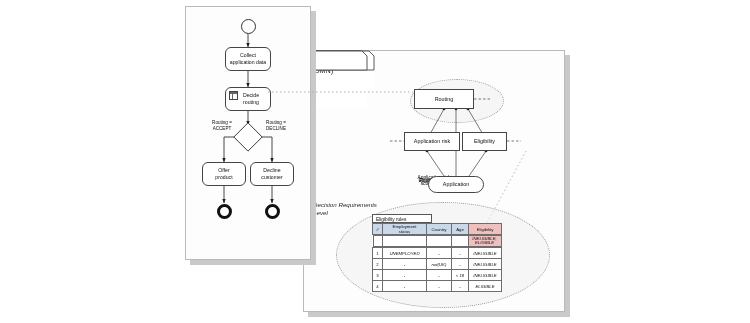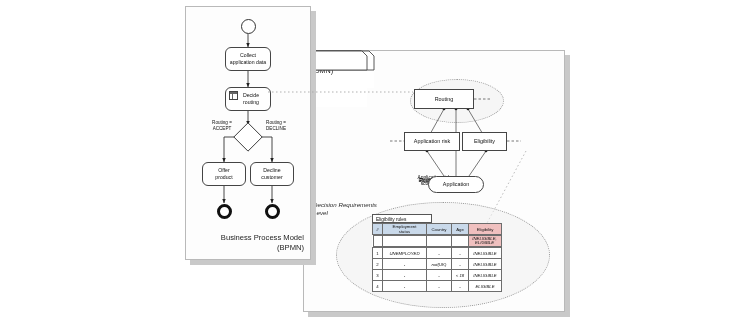--- a/index.html
+++ b/index.html
@@ -199,22 +199,20 @@
 
     <div class="node bpmn-task" style="left:16px;top:155px;width:44px;height:24px;white-space:pre-line;">Offer
 product</div>
 
     <div class="node bpmn-task" style="left:64px;top:155px;width:44px;height:24px;white-space:pre-line;">Decline
 customer</div>
 
     <div class="ev ev-end" style="left:30.5px;top:197px;"></div>
     <div class="ev ev-end" style="left:78.5px;top:197px;"></div>
 
-    <div id="bpmn-caption">Business Process Model
-(BPMN)</div>
   </div>
 
   <svg class="layer" width="750" height="323" style="z-index:5;">
     <path d="M268,92 L413,92" stroke="#a8a8a8" stroke-width="0.9" fill="none" stroke-dasharray="1.5,2.5"></path>
   </svg>
 
   <div id="table-wrap">
     <div id="tbl-name">Eligibility rules</div>
     <table class="dt">
       <thead>

